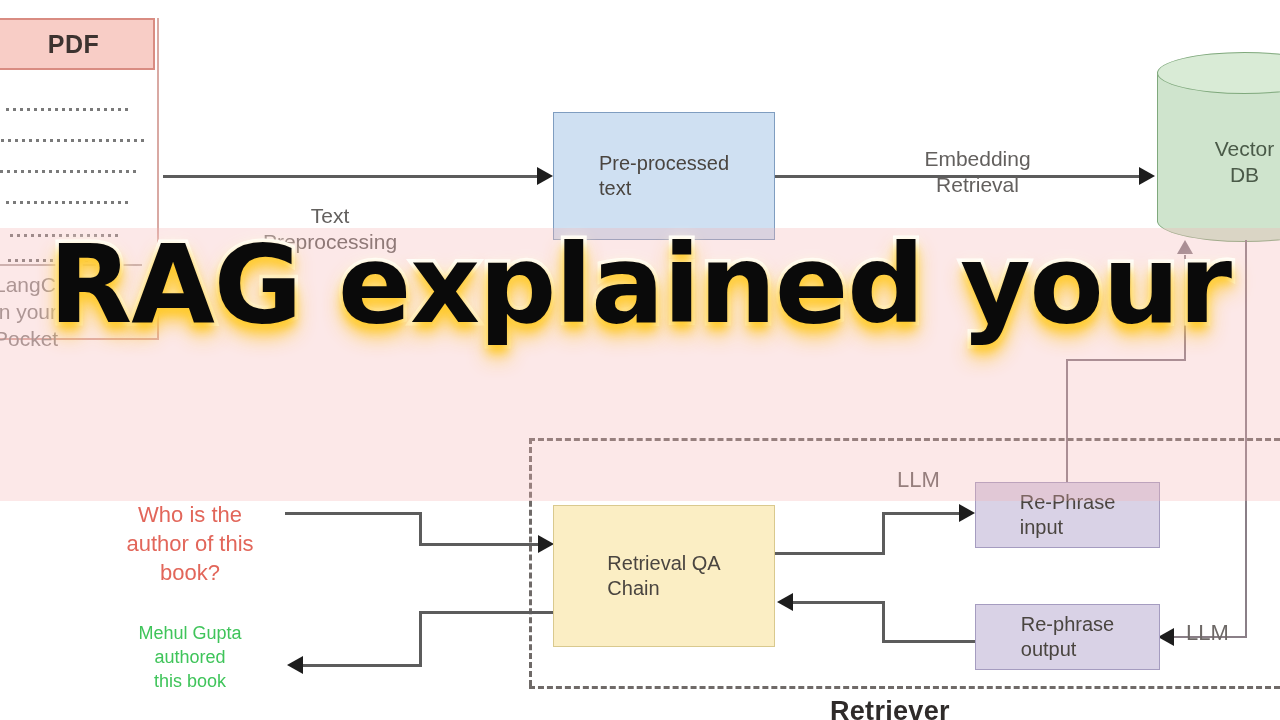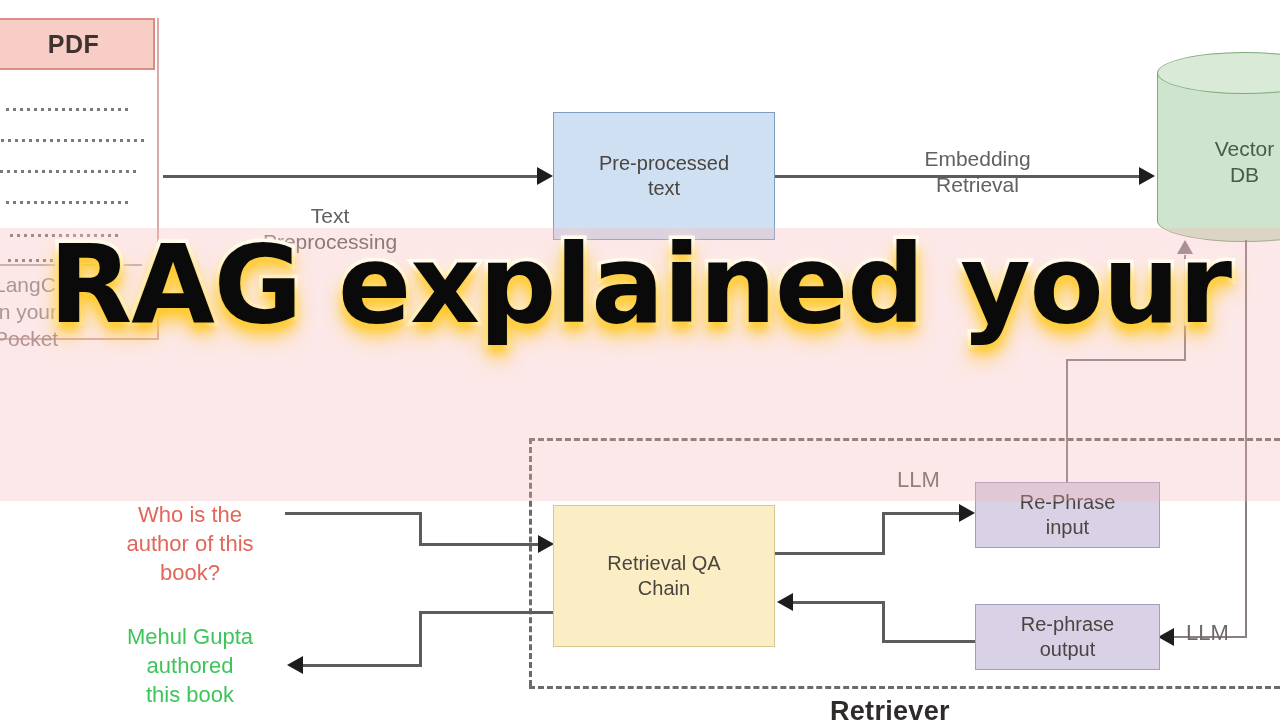--- a/index.html
+++ b/index.html
@@ -19,21 +19,21 @@
     background: #ffffff;
   }
 
   
   .node {
     position: absolute;
     box-sizing: border-box;
     display: flex;
     align-items: center;
     justify-content: center;
-    text-align: center;
+    text-align: left;
     line-height: 1.25;
     color: #4a4540;
     font-size: 20px;
     white-space: pre-line;
   }
   .line {
     position: absolute;
     background: #5c5c5c;
   }
   .line.h { height: 3px; }
@@ -240,21 +240,21 @@
     white-space: pre-line;
     margin-top: 35px;
   }
   #answer-text {
     position: absolute;
     left: 95px;
     top: 622px;
     width: 190px;
     text-align: center;
     color: #3fc45a;
-    font-size: 22px;
+    font-size: 18px;
     line-height: 1.32;
     white-space: pre-line;
   }
 
   
   #pink-band {
     position: absolute;
     left: 0;
     top: 228px;
     width: 1280px;

